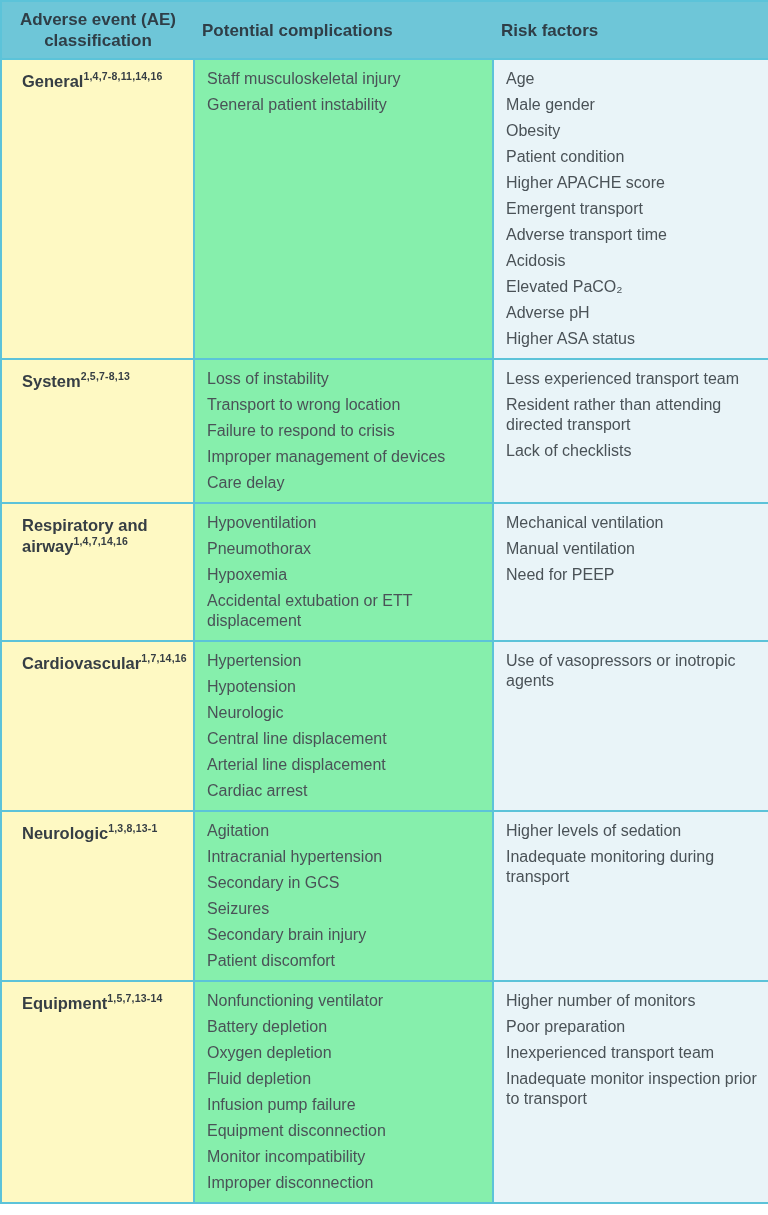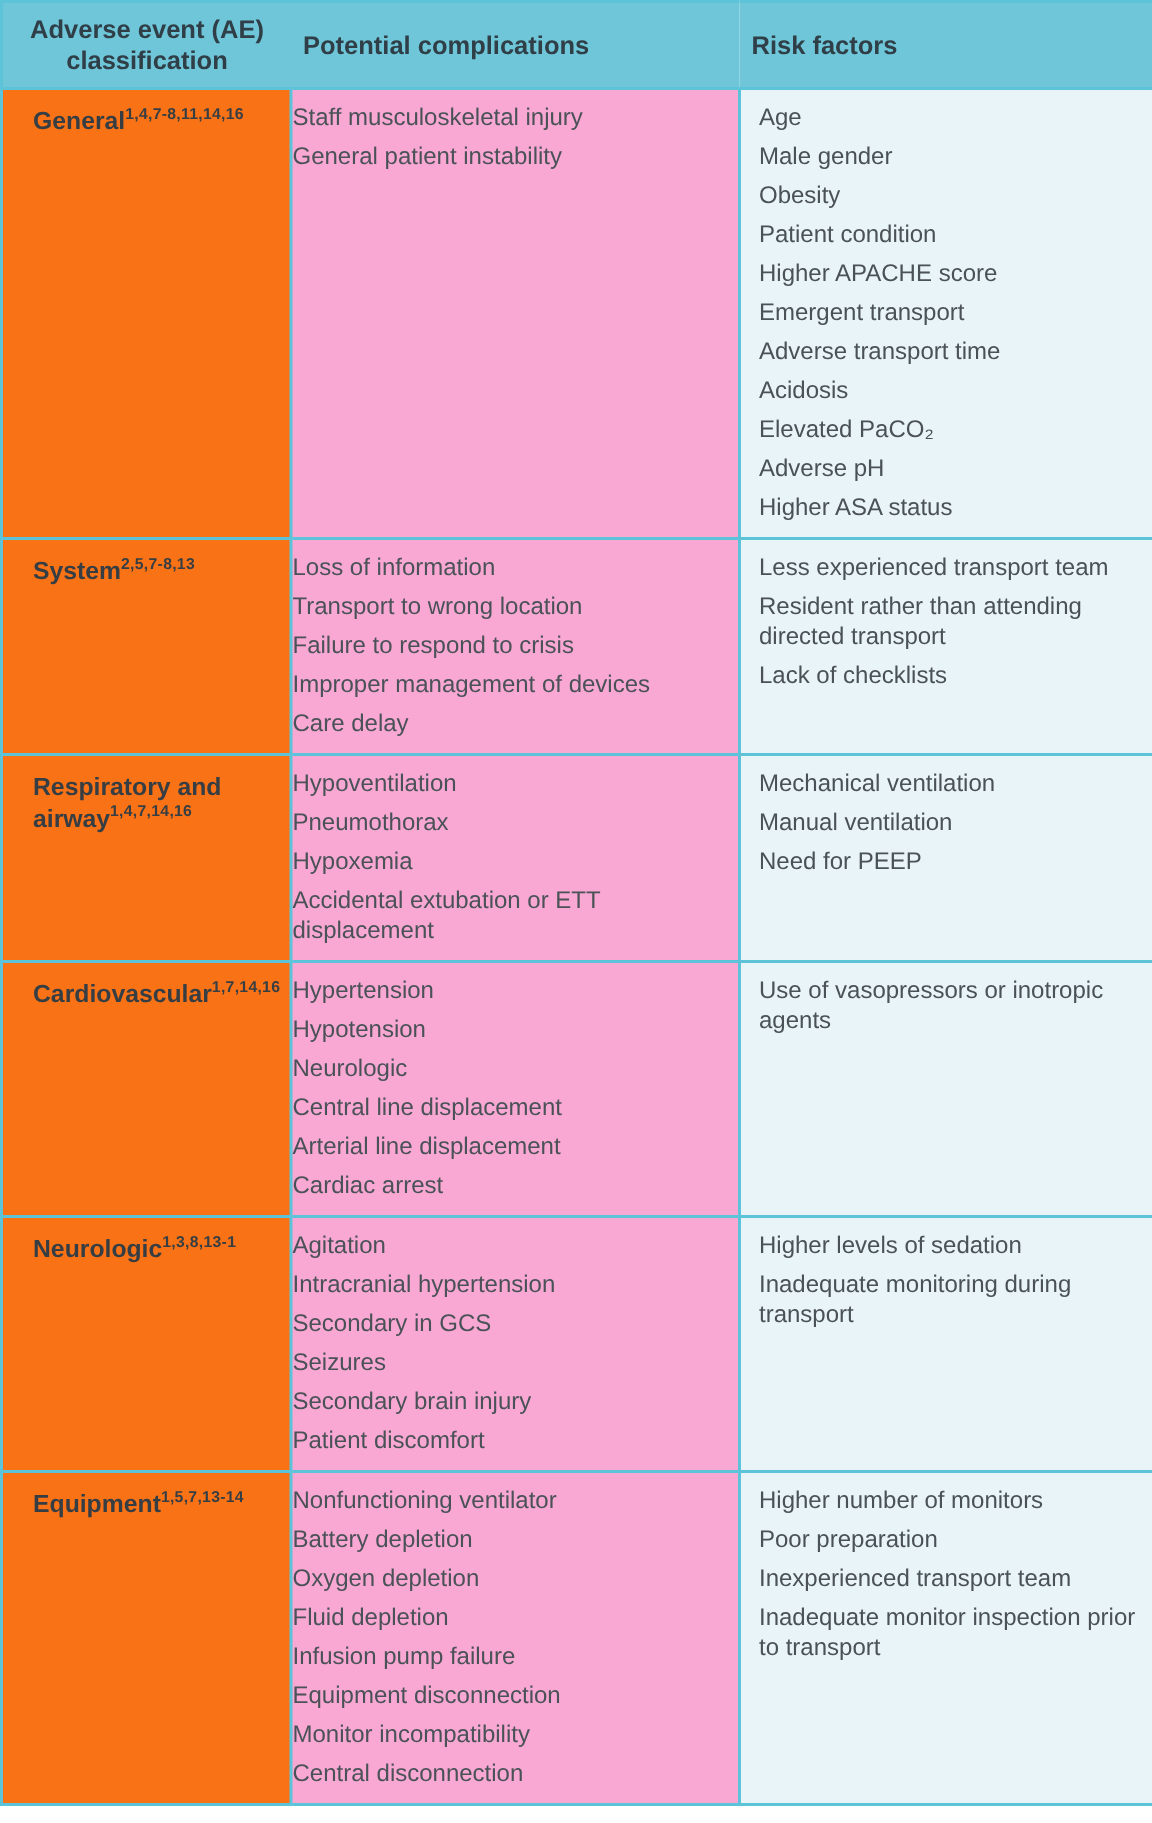--- a/index.html
+++ b/index.html
@@ -34,26 +34,26 @@
   th.th1 { text-align: center; }
   th.thc { text-align: left; }
 
   tbody td {
     border: 2px solid #5cc3d9;
     vertical-align: top;
     font-size: 16px;
     color: #4a5257;
   }
   td.cls {
-    background: #f97316;
+    background: #fef9c3;
     padding: 11px 8px 9px 20px;
   }
   td.comp {
-    background: #f9a8d4;
-    padding: 9px 10px 9px 0;
+    background: #86efac;
+    padding: 9px 10px 9px 12px;
     margin-top: 26px;
   }
   td.risk {
     background: #e9f4f8;
     padding: 9px 10px 9px 12px;
   }
 
   .lbl {
     font-weight: 700;
     font-size: 16.5px;
@@ -120,21 +120,21 @@
             <div class="item">Elevated PaCO₂</div>
             <div class="item">Adverse pH</div>
             <div class="item">Higher ASA status</div>
           </td>
       </tr>
       <tr>
         <td class="cls">
           <span class="lbl">System</span><sup class="refs">2,5,7-8,13</sup>
         </td>
         <td class="comp">
-            <div class="item">Loss of information</div>
+            <div class="item">Loss of instability</div>
             <div class="item">Transport to wrong location</div>
             <div class="item">Failure to respond to crisis</div>
             <div class="item">Improper management of devices</div>
             <div class="item">Care delay</div>
           </td>
         <td class="risk">
             <div class="item">Less experienced transport team</div>
             <div class="item">Resident rather than attending directed transport</div>
             <div class="item">Lack of checklists</div>
           </td>
@@ -193,21 +193,21 @@
           <span class="lbl">Equipment</span><sup class="refs">1,5,7,13-14</sup>
         </td>
         <td class="comp">
             <div class="item">Nonfunctioning ventilator</div>
             <div class="item">Battery depletion</div>
             <div class="item">Oxygen depletion</div>
             <div class="item">Fluid depletion</div>
             <div class="item">Infusion pump failure</div>
             <div class="item">Equipment disconnection</div>
             <div class="item">Monitor incompatibility</div>
-            <div class="item">Central disconnection</div>
+            <div class="item">Improper disconnection</div>
           </td>
         <td class="risk">
             <div class="item">Higher number of monitors</div>
             <div class="item">Poor preparation</div>
             <div class="item">Inexperienced transport team</div>
             <div class="item">Inadequate monitor inspection prior to transport</div>
           </td>
       </tr>
     </tbody>
   </table>

